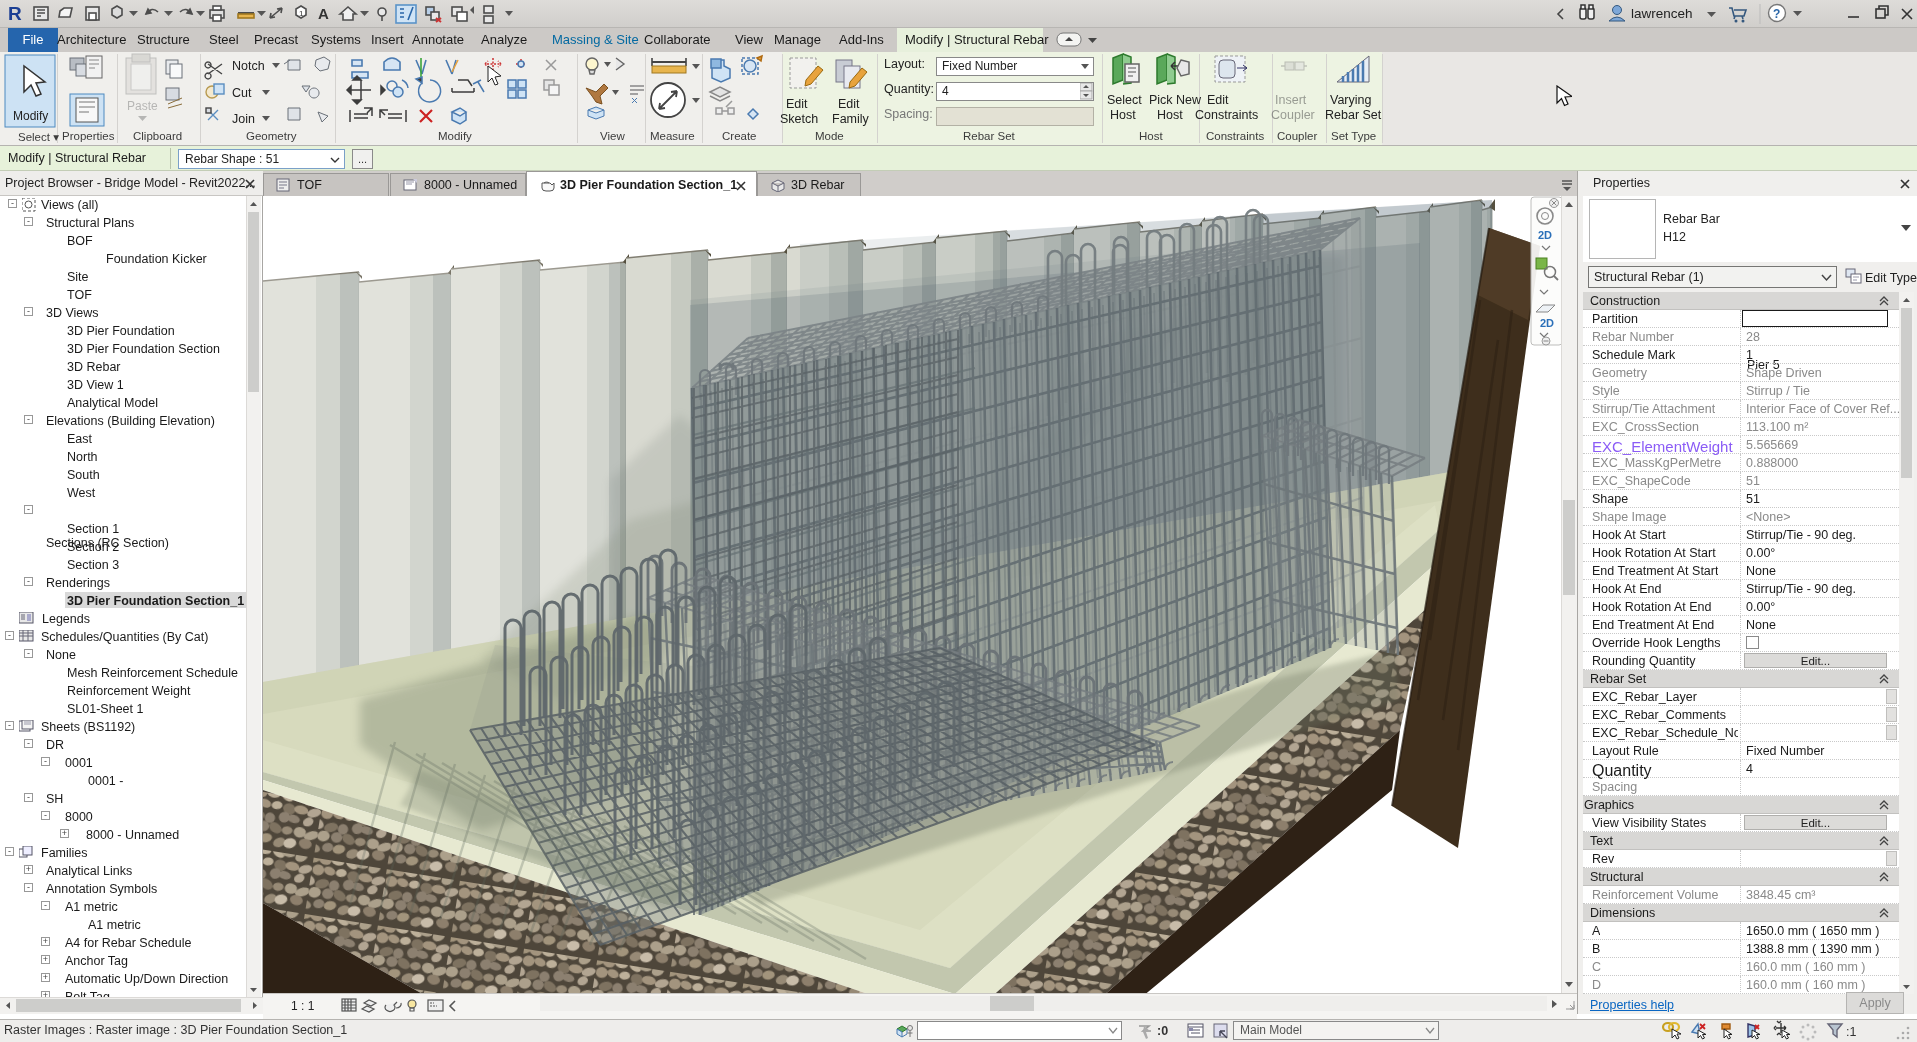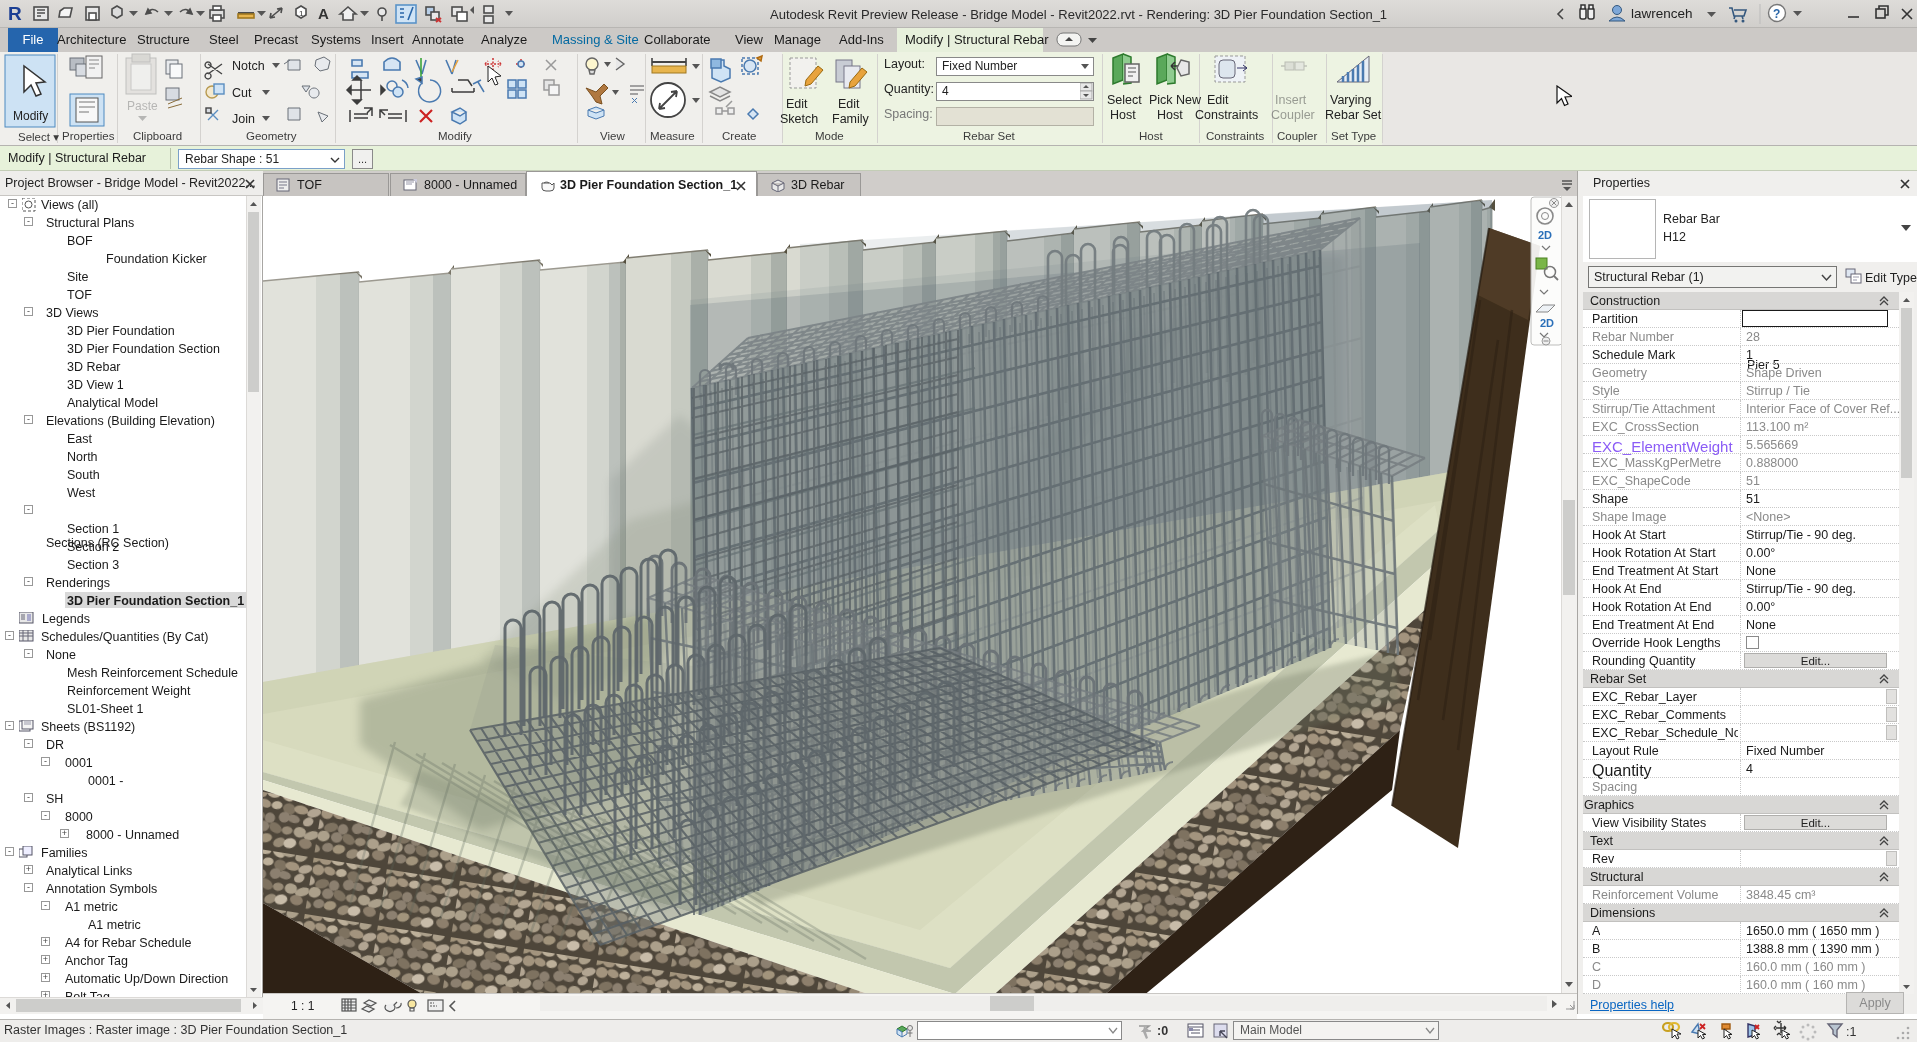--- a/index.html
+++ b/index.html
@@ -50,21 +50,20 @@
         <rect x="431" y="12" width="8" height="8" fill="#e8e8e8"></rect>
         <path d="M436 18 l5 4 M441 18 l-5 4" stroke="#c33" stroke-width="2"></path>
 <rect x="452" y="7" width="10" height="9" fill="#e8e8e8"></rect>
         <rect x="457" y="12" width="10" height="9" fill="#fff"></rect>
         <path d="M470 10 l4 -4 v8 z" fill="#555" stroke="none"></path>
 <rect x="484" y="6" width="9" height="7" fill="#e8e8e8"></rect>
         <rect x="484" y="16" width="9" height="7" fill="#e8e8e8"></rect>
         <path d="M505 11 h8 l-4 5 z" fill="#555" stroke="none"></path>
 </g>
     </svg>
-<div class="tx" style="left:770px;top:7px;font-size:13px;color:#2a2a2a;">Autodesk Revit Preview Release - Bridge Model - Revit2022.rvt - Rendering: 3D Pier Foundation Section_1</div>
 <svg class="abs" style="left:1555px;top:0;" width="362" height="28" viewBox="0 0 362 28">
 <path d="M8 9 l-5 5 5 5" stroke="#444" fill="none" stroke-width="1.6"></path>
 <g stroke="#333" stroke-width="1.5" fill="#f0f0f0">
         <rect x="25" y="8" width="6" height="11" rx="2"></rect>
         <rect x="33" y="8" width="6" height="11" rx="2"></rect>
         <rect x="26" y="5" width="4" height="4"></rect>
         <rect x="34" y="5" width="4" height="4"></rect>
       </g>
 <circle cx="62" cy="10" r="4.5" fill="#7da7d8" stroke="#35587e"></circle>
       <path d="M54 21 q8 -8 16 0 z" fill="#7da7d8" stroke="#35587e"></path>

